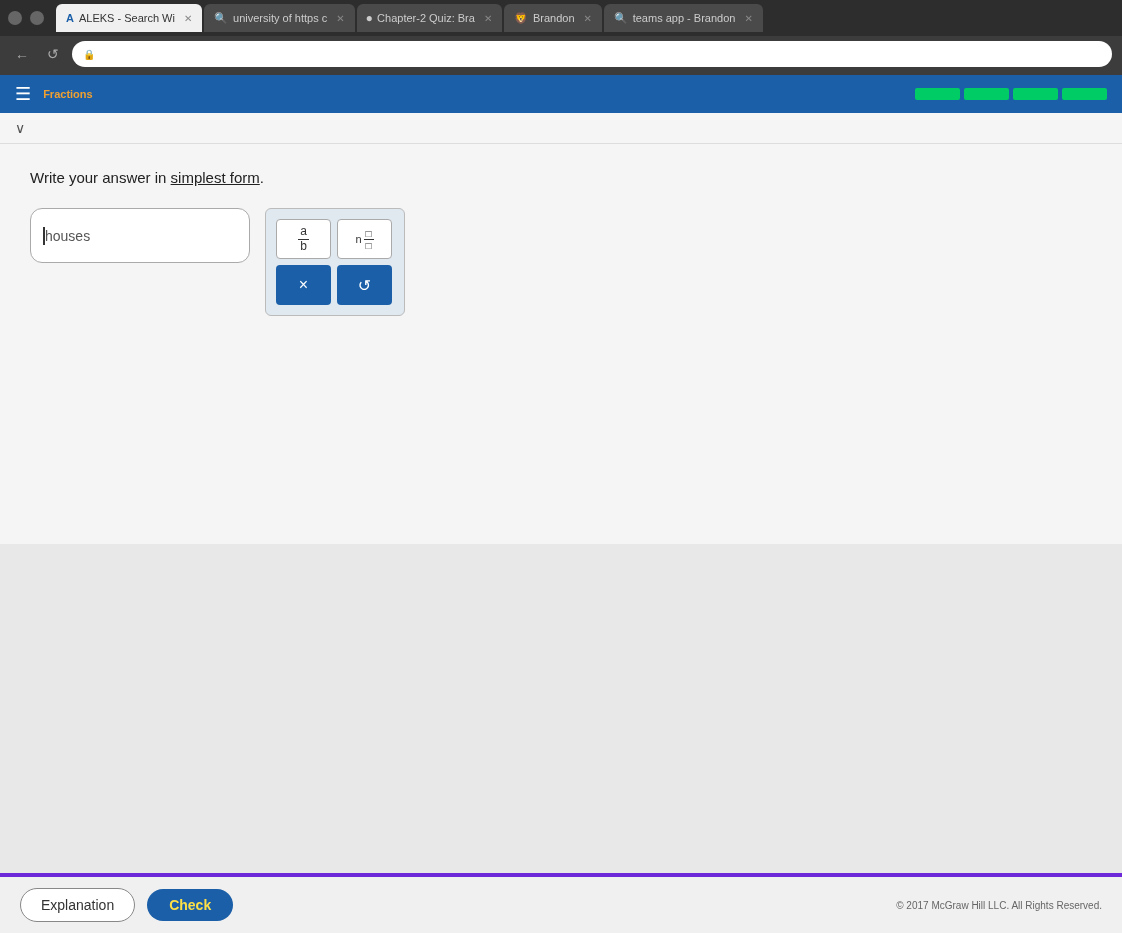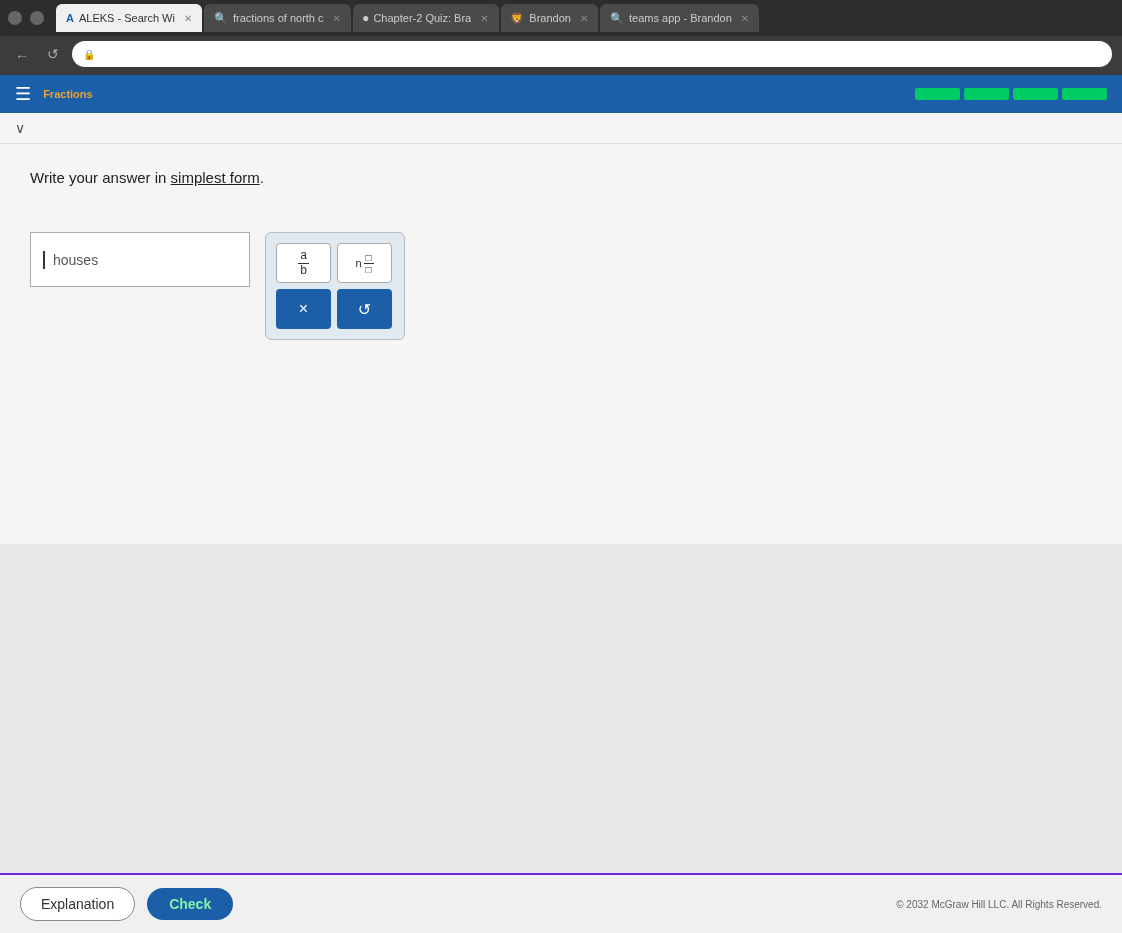--- a/index.html
+++ b/index.html
@@ -178,43 +178,43 @@
     .question-text {
       font-size: 15px;
       color: #222;
       line-height: 1.6;
       margin-bottom: 10px;
     }
 
     .write-text {
       font-size: 15px;
       color: #222;
-      margin-bottom: 46px;
+      margin-bottom: 22px;
     }
 
     
     .answer-row {
       display: flex;
       align-items: flex-start;
       gap: 15px;
       margin-top: 15px;
     }
 
     .answer-input-box {
       display: flex;
       align-items: center;
       border: 1px solid #aaa;
       background: white;
       padding: 8px 12px;
       min-width: 220px;
       height: 55px;
-      border-radius: 0;
+      border-radius: 12px;
       font-size: 15px;
       color: #333;
-      gap: 8px;
+      gap: 0;
     }
 
     .input-cursor {
       display: inline-block;
       width: 2px;
       height: 18px;
       background: #333;
     }
 
     .input-label {
@@ -286,21 +286,21 @@
     }
 
     
     .bottom-bar {
       position: absolute;
       bottom: 0;
       left: 0;
       width: 100%;
       height: 60px;
       background: #f0f0f0;
-      border-top: 2px solid #6d28d9;
+      border-top: 4px solid #6d28d9;
       display: flex;
       align-items: center;
       padding: 0 20px;
       gap: 12px;
     }
 
     .btn-explanation {
       border: 1px solid #888;
       background: white;
       border-radius: 20px;
@@ -310,21 +310,21 @@
       color: #333;
     }
 
     .btn-check {
       background: #1a5fa8;
       border: none;
       border-radius: 20px;
       padding: 8px 22px;
       font-size: 14px;
       cursor: pointer;
-      color: #86efac;
+      color: #fde047;
       font-weight: bold;
     }
 
     .copyright {
       margin-left: auto;
       font-size: 10px;
       color: #666;
     }
 
     .tab-x-btn {
@@ -344,21 +344,21 @@
       <div class="browser-icon-circle"></div>
     </div>
 
     <div class="tab active">
       <span style="font-weight:bold;color:#1a5fa8;">A</span>
       <span>ALEKS - Search Wi</span>
       <span class="tab-x-btn">✕</span>
     </div>
     <div class="tab">
       <span>🔍</span>
-      <span>fractions of north c</span>
+      <span>university of https c</span>
       <span class="tab-x-btn">✕</span>
     </div>
     <div class="tab">
       <span>⏺</span>
       <span>Chapter-2 Quiz: Bra</span>
       <span class="tab-x-btn">✕</span>
     </div>
     <div class="tab">
       <span>🦁</span>
       <span>Brandon</span>
@@ -443,14 +443,14 @@
           </div>
         </div>
       </div>
     </div>
   </div>
 </div>
 
 <div class="bottom-bar">
   <button class="btn-explanation">Explanation</button>
   <button class="btn-check">Check</button>
-  <span class="copyright">© 2032 McGraw Hill LLC. All Rights Reserved.</span>
+  <span class="copyright">© 2017 McGraw Hill LLC. All Rights Reserved.</span>
 </div>
 
 </body></html>

